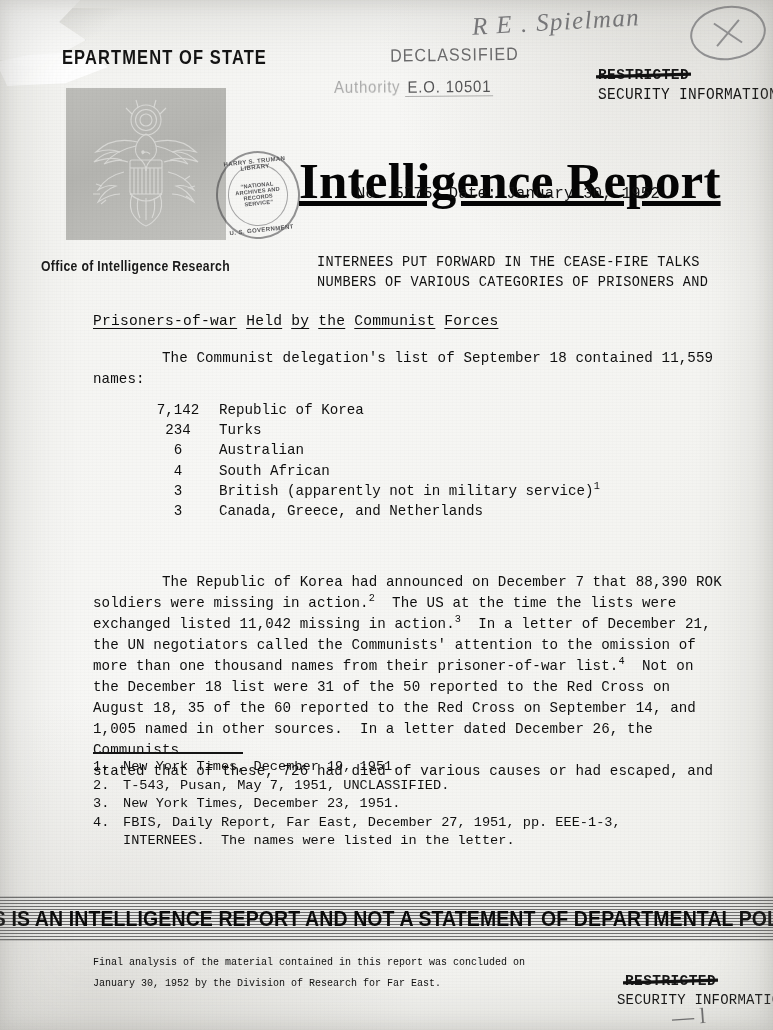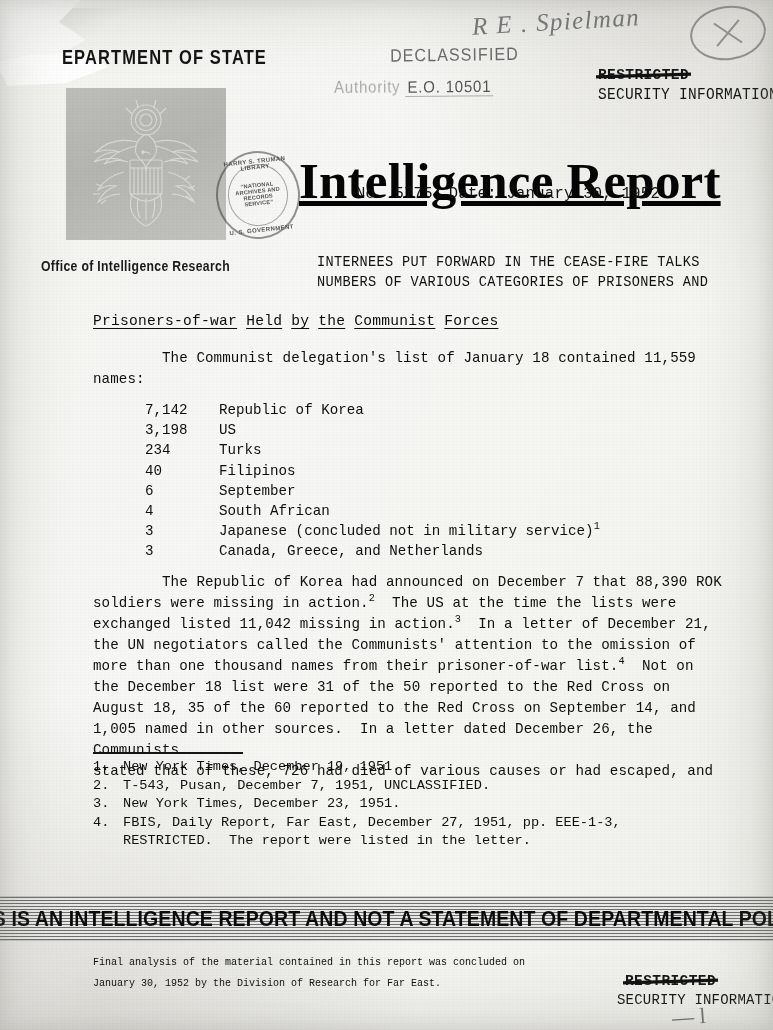--- a/index.html
+++ b/index.html
@@ -165,21 +165,21 @@
     white-space:pre-wrap;
   }
   #para-1{left:93px;top:348px;width:640px;}
 
   #pow-list{
     position:absolute;left:145px;top:400px;
     font-family:"Liberation Mono", monospace;font-size:14.2px;
     line-height:20.2px;color:#0e0e0e;
   }
   #pow-list .row{white-space:nowrap;}
-  #pow-list .num{display:inline-block;width:66px;text-align:left;}
+  #pow-list .num{display:inline-block;width:66px;text-align:center;}
   #pow-list .lbl{padding-left:8px;}
   sup{font-size:.72em;vertical-align:super;line-height:0;}
 
   #para-2{left:93px;top:572px;width:650px;}
 
   
   #fn-rule{position:absolute;left:93px;top:752px;width:150px;height:0;
     border-top:2px solid #141414;}
   #footnotes{
     position:absolute;left:93px;top:758px;
@@ -293,51 +293,49 @@
     <span>No. 5775</span><span class="gap"></span><span>Date:  January 30, 1952</span>
   </div>
 
   <div id="subject">
     <div>INTERNEES PUT FORWARD IN THE CEASE-FIRE TALKS</div>
     <div>NUMBERS OF VARIOUS CATEGORIES OF PRISONERS AND</div>
   </div>
 
   <div id="section-heading"><span>Prisoners-of-war</span> <span>Held</span> <span>by</span> <span>the</span> <span>Communist</span> <span>Forces</span></div>
 
-  <div class="para" id="para-1">        The Communist delegation's list of January 18 contained 11,559
+  <div class="para" id="para-1">        The Communist delegation's list of September 18 contained 11,559
 names:</div>
 
   <div id="pow-list">
       <div class="row"><span class="num">7,142</span><span class="lbl">Republic of Korea</span></div>
-      <div class="row"><span class="num">3,198</span><span class="lbl">US</span></div>
       <div class="row"><span class="num">234</span><span class="lbl">Turks</span></div>
-      <div class="row"><span class="num">40</span><span class="lbl">Filipinos</span></div>
-      <div class="row"><span class="num">6</span><span class="lbl">September</span></div>
+      <div class="row"><span class="num">6</span><span class="lbl">Australian</span></div>
       <div class="row"><span class="num">4</span><span class="lbl">South African</span></div>
-      <div class="row"><span class="num">3</span><span class="lbl">Japanese (concluded not in military service)</span><sup>1</sup></div>
+      <div class="row"><span class="num">3</span><span class="lbl">British (apparently not in military service)</span><sup>1</sup></div>
       <div class="row"><span class="num">3</span><span class="lbl">Canada, Greece, and Netherlands</span></div>
     </div>
 
   <div class="para" id="para-2">        The Republic of Korea had announced on December 7 that 88,390 ROK
 soldiers were missing in action.<sup>2</sup>  The US at the time the lists were
 exchanged listed 11,042 missing in action.<sup>3</sup>  In a letter of December 21,
 the UN negotiators called the Communists' attention to the omission of
 more than one thousand names from their prisoner-of-war list.<sup>4</sup>  Not on
 the December 18 list were 31 of the 50 reported to the Red Cross on
 August 18, 35 of the 60 reported to the Red Cross on September 14, and
 1,005 named in other sources.  In a letter dated December 26, the Communists
 stated that of these, 726 had died of various causes or had escaped, and</div>
 
   <div id="fn-rule"></div>
   <div id="footnotes">
       <div class="fn"><span class="fn-n">1.</span><span><span class="u">New York Times</span>, December 19, 1951.</span></div>
-      <div class="fn"><span class="fn-n">2.</span><span>T-543, Pusan, December 7, 1951, UNCLASSIFIED.</span></div>
+      <div class="fn"><span class="fn-n">2.</span><span>T-543, Pusan, May 7, 1951, UNCLASSIFIED.</span></div>
       <div class="fn"><span class="fn-n">3.</span><span><span class="u">New York Times</span>, December 23, 1951.</span></div>
       <div class="fn"><span class="fn-n">4.</span><span>FBIS, Daily Report, Far East, December 27, 1951, pp. EEE-1-3,</span></div>
-      <div class="fn cont"><span>RESTRICTED.  The report were listed in the letter.</span></div>
+      <div class="fn cont"><span>INTERNEES.  The names were listed in the letter.</span></div>
     </div>
 
   <div id="banner">
     <div id="banner-text">THIS IS AN INTELLIGENCE REPORT AND NOT A STATEMENT OF DEPARTMENTAL POLICY</div>
   </div>
 
   <div id="closing">Final analysis of the material contained in this report was concluded on
 January 30, 1952 by the Division of Research for Far East.</div>
 
   <div id="restricted-bottom">

